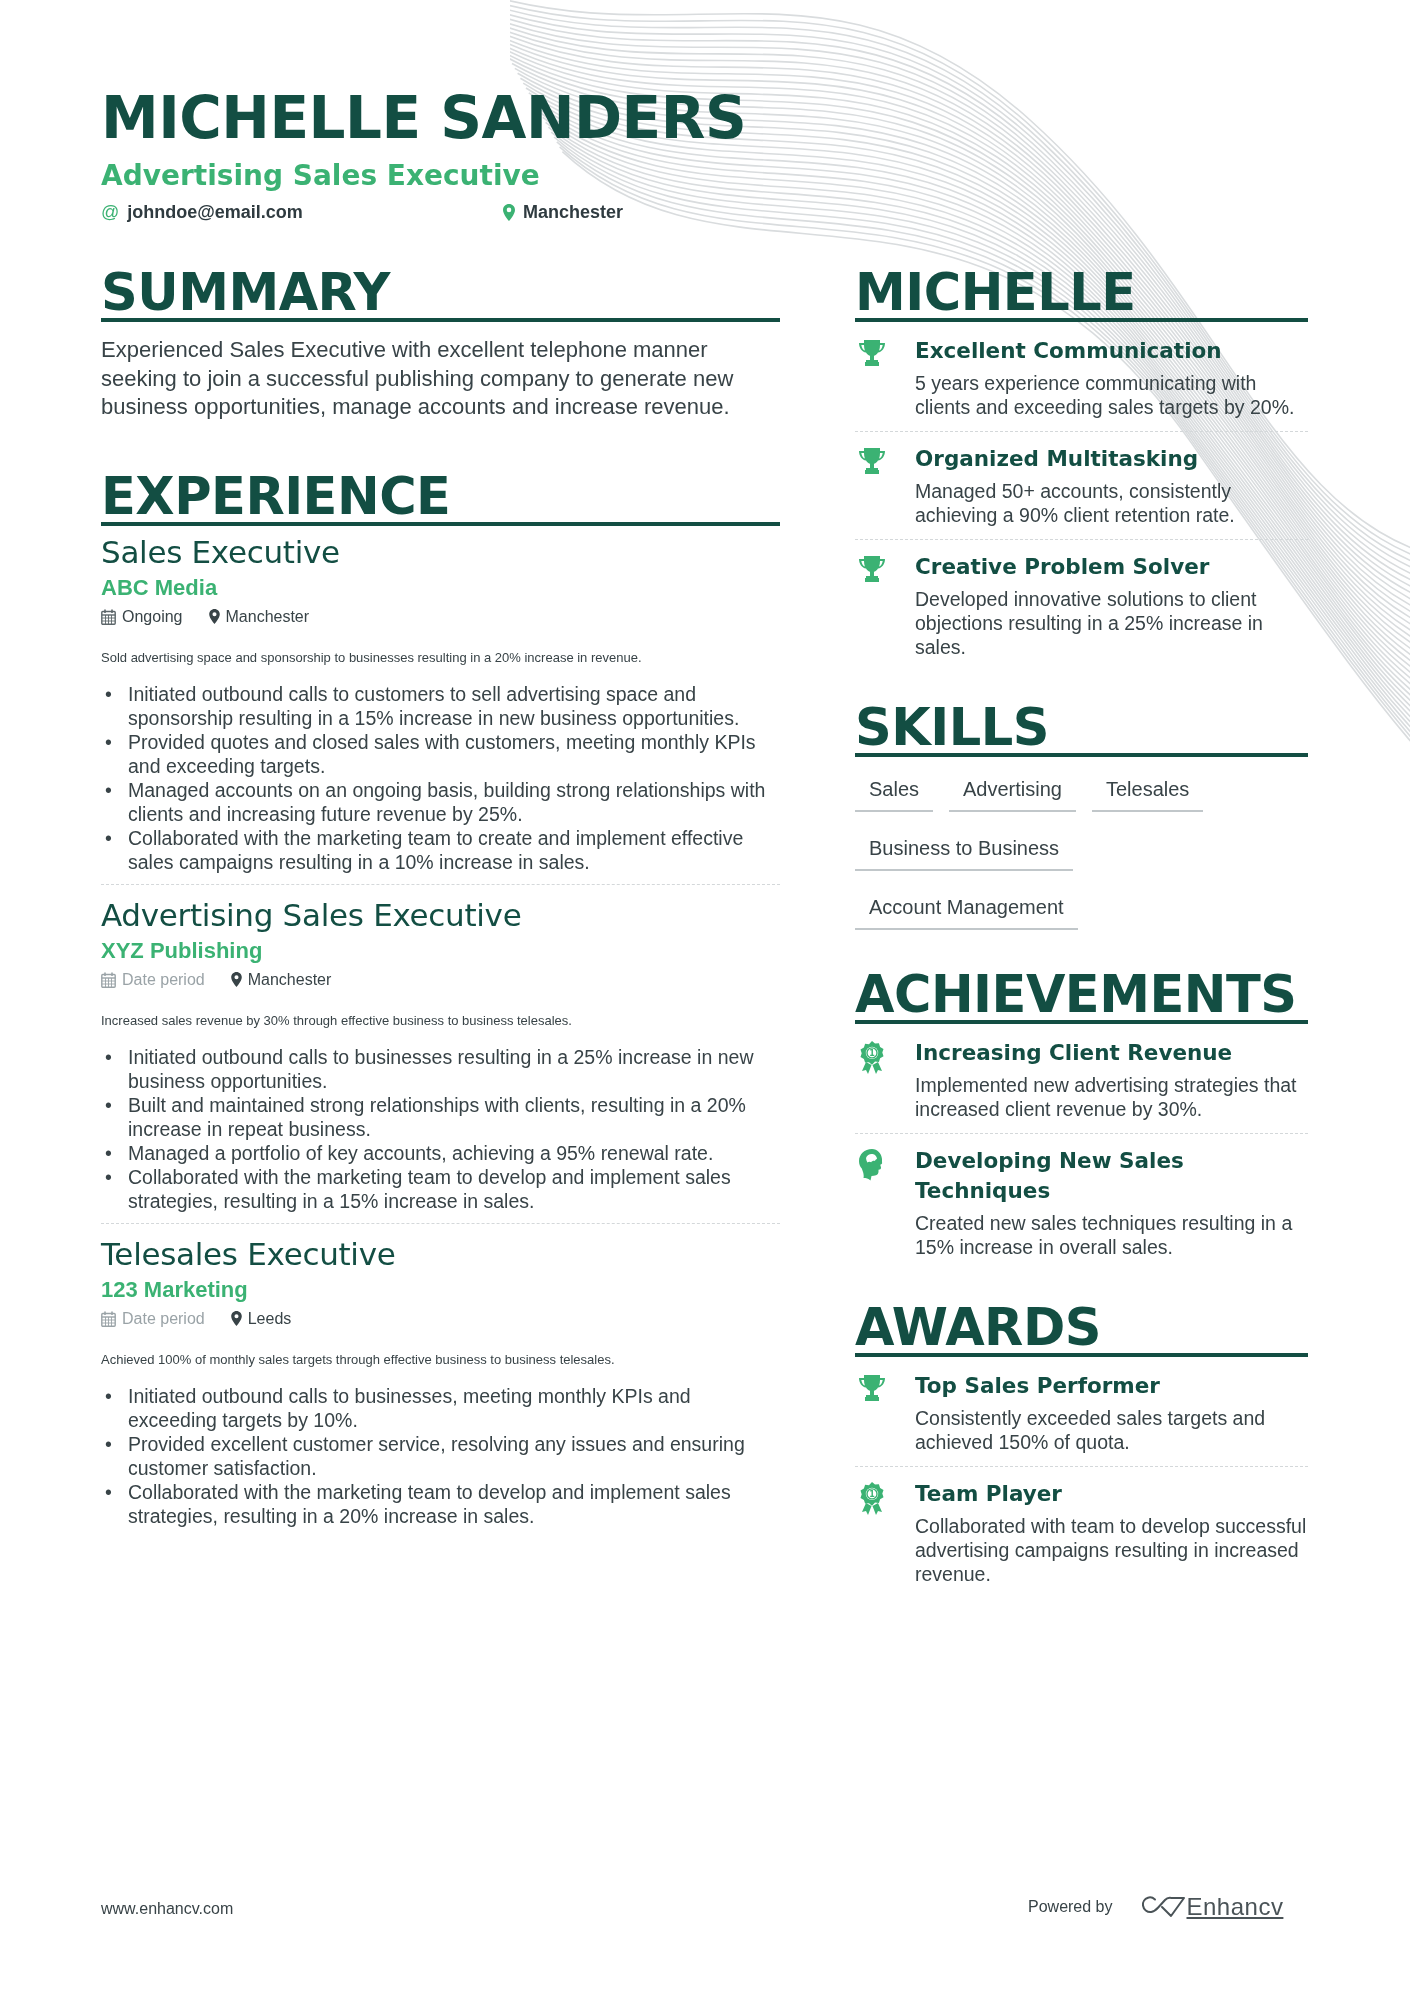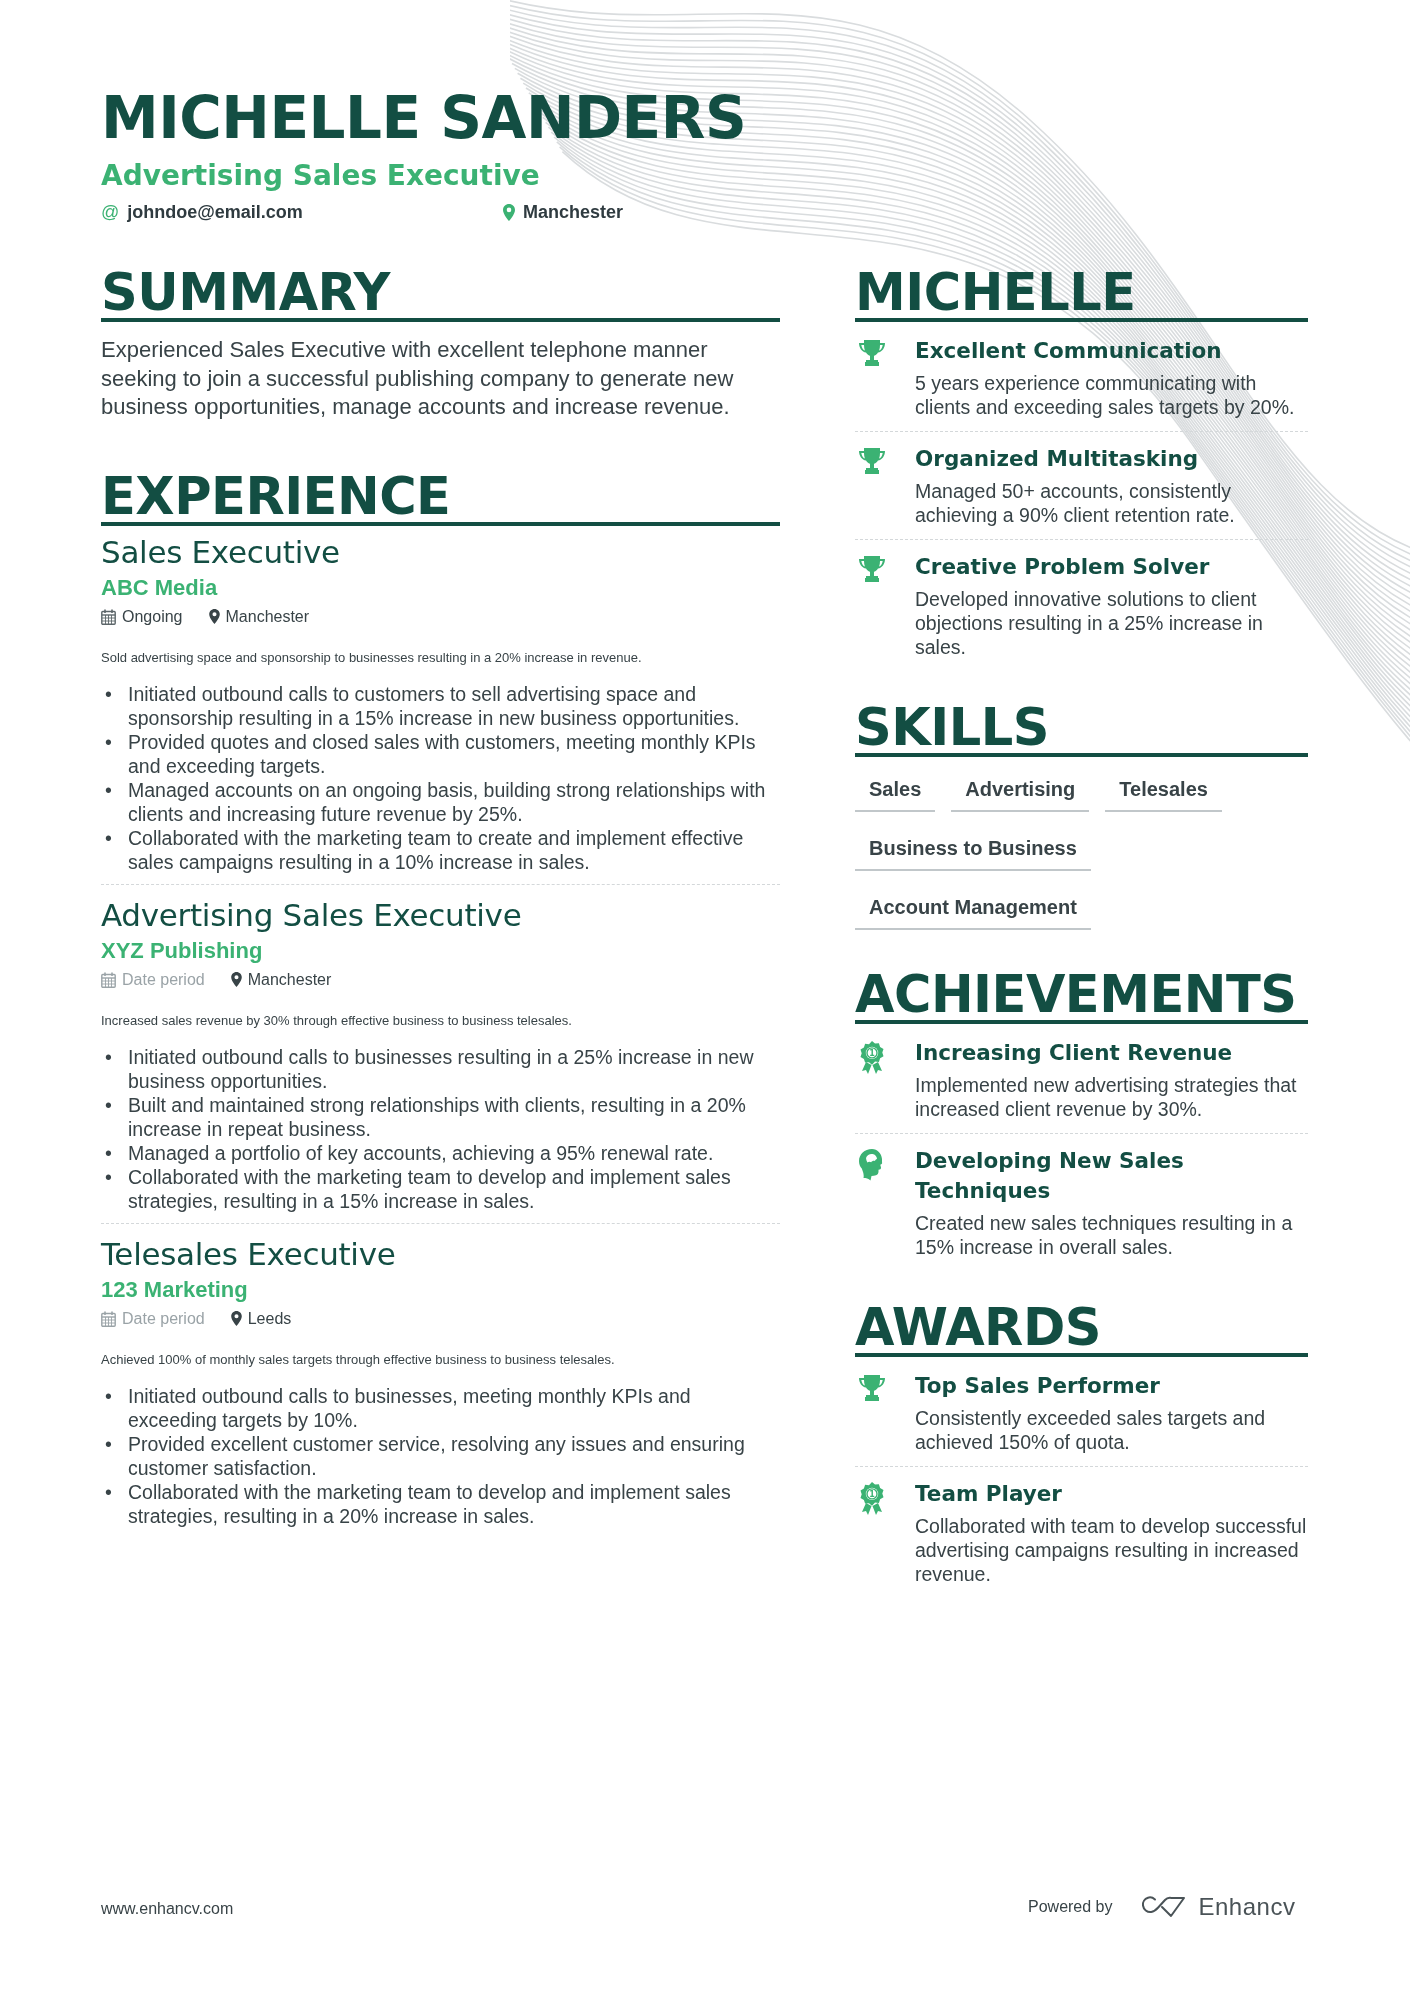--- a/index.html
+++ b/index.html
@@ -42,25 +42,25 @@
   .items .item { display: flex; padding: 12px 0 12px 0; }
   .items .item + .item { border-top: 1.5px dashed #d4d8da; }
   .items .item .icon-col { width: 60px; flex: none; padding-top: 2px; padding-left: 2px; }
   .items .item .txt { flex: 1; }
   .item-title { font-family: "DejaVu Sans", sans-serif; font-weight: bold; font-size: 21.5px; color: #134e43; line-height: 30px; }
   .item-desc { font-size: 19.5px; line-height: 24px; color: #384347; margin-top: 5px; }
 
   .sec-gap { margin-top: 32px; }
 
   .skills { display: flex; flex-wrap: wrap; gap: 18px 16px; padding-top: 2px; }
-  .skill { font-weight: bold; font-size: 20px; color: #384347; padding: 6px 14px 9px 14px; border-bottom: 2px solid #c1c7ca; line-height: 24px; }
+  .skill { font-weight: normal; font-size: 20px; color: #384347; padding: 6px 14px 9px 14px; border-bottom: 2px solid #c1c7ca; line-height: 24px; }
 
   .footer-left { position: absolute; left: 101px; top: 1900px; font-size: 16px; color: #384347; }
   .footer-right { position: absolute; left: 1028px; top: 1893px; display: flex; align-items: center; gap: 28px; font-size: 16px; color: #384347; }
-  .brand { display: flex; align-items: center; gap: 12px; font-size: 24px; color: #4a5357; letter-spacing: 0.5px; }
+  .brand { display: flex; align-items: center; font-size: 24px; color: #4a5357; letter-spacing: 0.5px; text-decoration: underline; }
 </style>
 </head>
 <body>
 
 <svg class="waves" viewBox="0 0 900 760" xmlns="http://www.w3.org/2000/svg">
   <g fill="none" stroke="#d9dcde" stroke-width="1.6" id="wavegroup">
       <path d="M -40 -10 C 180 60, 320 -60, 520 120 S 760 520, 940 560"></path>
       <path d="M -37.2 -5.1000000000000005 C 181.4 67.7, 324.2 -54.4, 524.9 129.8 S 763.5 525.6, 940 567"></path>
       <path d="M -34.4 -0.20000000000000107 C 182.8 75.4, 328.4 -48.8, 529.8 139.6 S 767 531.2, 940 574"></path>
       <path d="M -31.6 4.699999999999999 C 184.2 83.1, 332.6 -43.2, 534.7 149.4 S 770.5 536.8, 940 581"></path>

